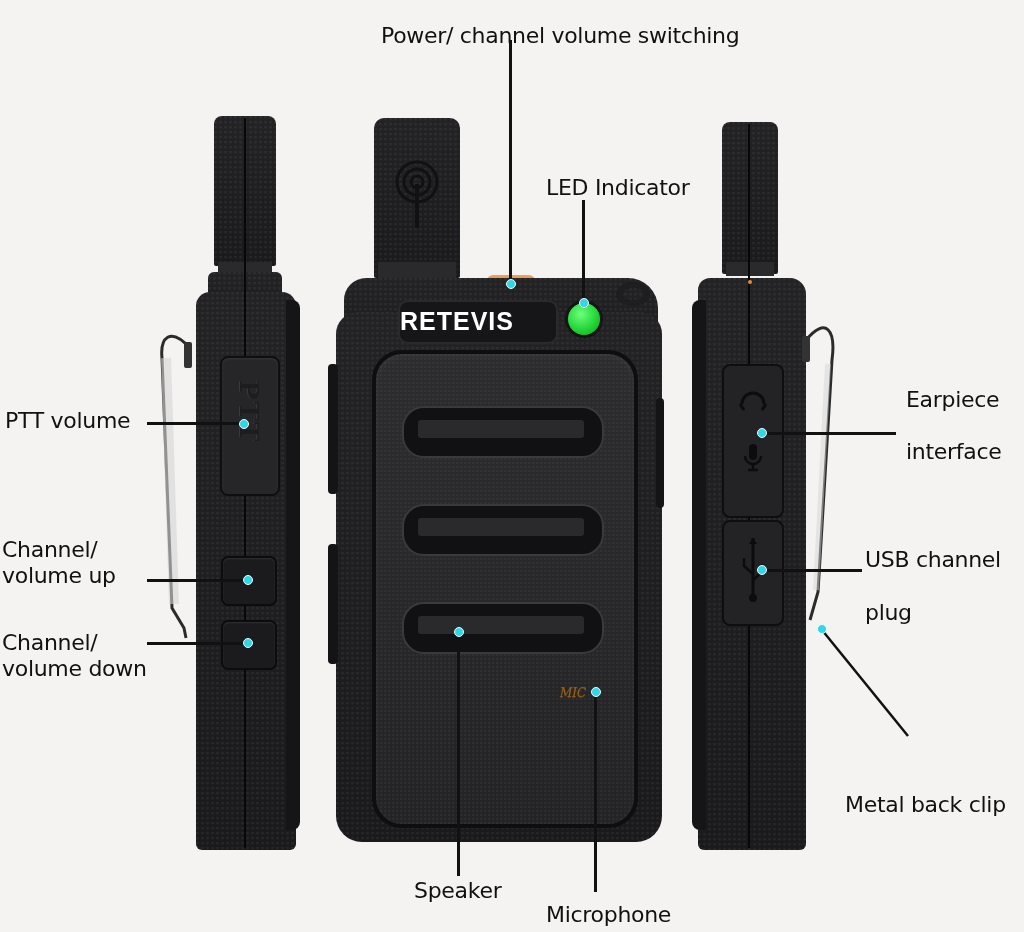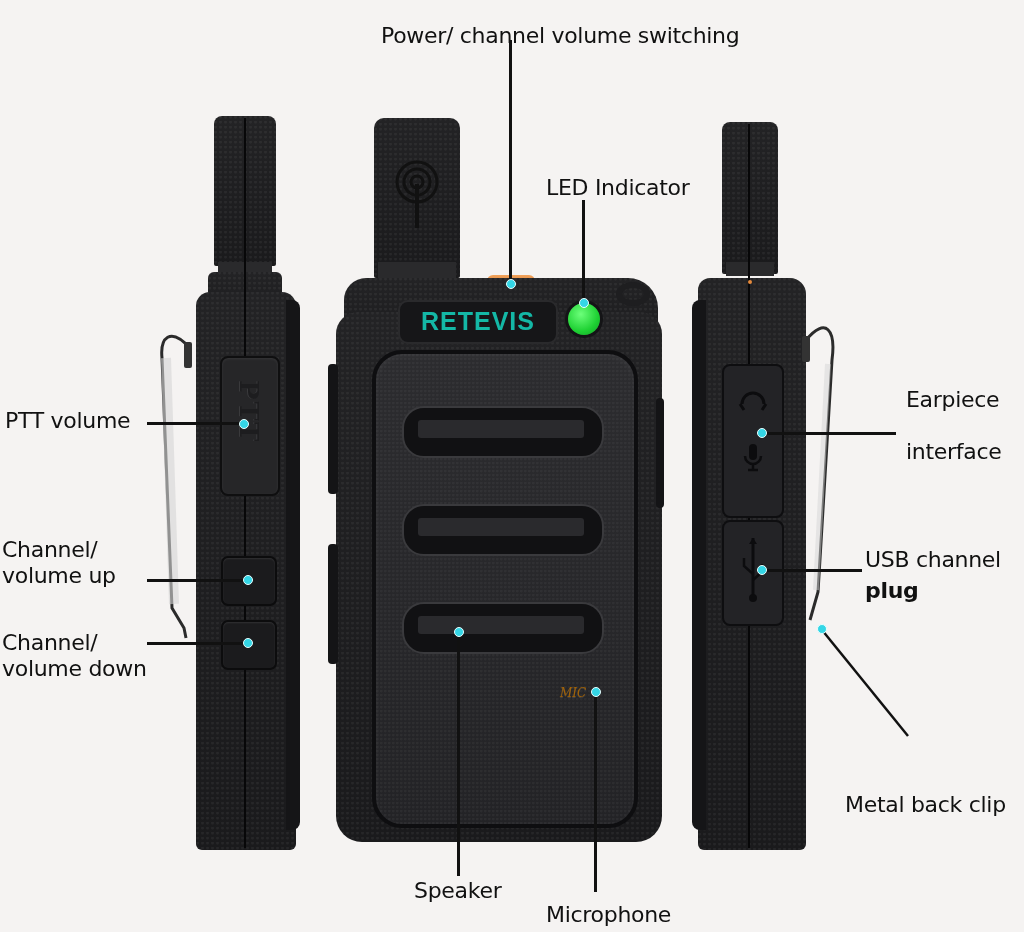--- a/index.html
+++ b/index.html
@@ -55,21 +55,21 @@
   </svg>
 
   <div class="abs" style="left:487px;top:275px;width:48px;height:14px;background:linear-gradient(#f2a35c,#c86e2a);border-radius:6px 6px 2px 2px;"></div>
 
   <div class="abs tex" style="left:344px;top:278px;width:314px;height:90px;border-radius:22px 30px 0 0;"></div>
   <div class="abs" style="left:616px;top:282px;width:34px;height:24px;border-radius:50%;border:6px solid #1e1e20;box-sizing:border-box;"></div>
 
   <div class="abs tex" style="left:336px;top:312px;width:326px;height:530px;border-radius:22px 22px 26px 26px;"></div>
 
   <div class="abs" style="left:398px;top:300px;width:156px;height:40px;background:#161618;border-radius:10px;border:2px solid #2a2a2c;">
-    <span style="position:absolute;left:0;right:0;top:5px;text-align:center;color:#14b8a6;font-family:'Liberation Sans',sans-serif;font-weight:bold;font-size:25px;letter-spacing:1px;">RETEVIS</span>
+    <span style="position:absolute;left:0;right:0;top:5px;color:#ffffff;font-family:'Liberation Sans',sans-serif;font-weight:bold;font-size:25px;letter-spacing:1px;">RETEVIS</span>
   </div>
 
   <div class="abs" style="left:568px;top:303px;width:32px;height:32px;border-radius:50%;background:radial-gradient(circle at 40% 35%,#6cff7a,#1ed133 60%,#12a025);box-shadow:0 0 0 3px #141416;"></div>
 
   <div class="abs" style="left:372px;top:350px;width:258px;height:470px;border-radius:30px;border:4px solid #0e0e10;background:
          radial-gradient(circle at 30% 20%, rgba(255,255,255,0.04) 0 1px, transparent 2px) 0 0/4px 4px,
          linear-gradient(#2c2c2f,#232326);box-shadow:inset 0 2px 6px rgba(255,255,255,0.06);"></div>
 
   <div class="abs" style="left:402px;top:406px;width:198px;height:48px;border-radius:22px;background:#111113;border:2px solid #3a3a3d;">
     <div style="position:absolute;left:14px;top:12px;width:166px;height:18px;background:#2a2a2d;border-radius:3px;"></div>
@@ -157,16 +157,16 @@
 <div class="label" style="left:381px;top:21px;">Power/ channel volume switching</div>
 <div class="label" style="left:546px;top:166px;margin-top:7px;">LED Indicator</div>
 <div class="label" style="left:5px;top:406px;">PTT volume</div>
 <div class="label" style="left:2px;top:535px;">Channel/</div>
 <div class="label" style="left:2px;top:561px;">volume up</div>
 <div class="label" style="left:2px;top:628px;">Channel/</div>
 <div class="label" style="left:2px;top:654px;">volume down</div>
 <div class="label" style="left:906px;top:385px;">Earpiece</div>
 <div class="label" style="left:906px;top:437px;">interface</div>
 <div class="label" style="left:865px;top:545px;">USB channel</div>
-<div class="label" style="left:865px;top:576px;font-weight:bold;">plug</div>
+<div class="label" style="left:865px;top:598px;">plug</div>
 <div class="label" style="left:845px;top:742px;margin-top:48px;">Metal back clip</div>
 <div class="label" style="left:414px;top:876px;">Speaker</div>
 <div class="label" style="left:546px;top:900px;">Microphone</div>
 
 </body></html>

